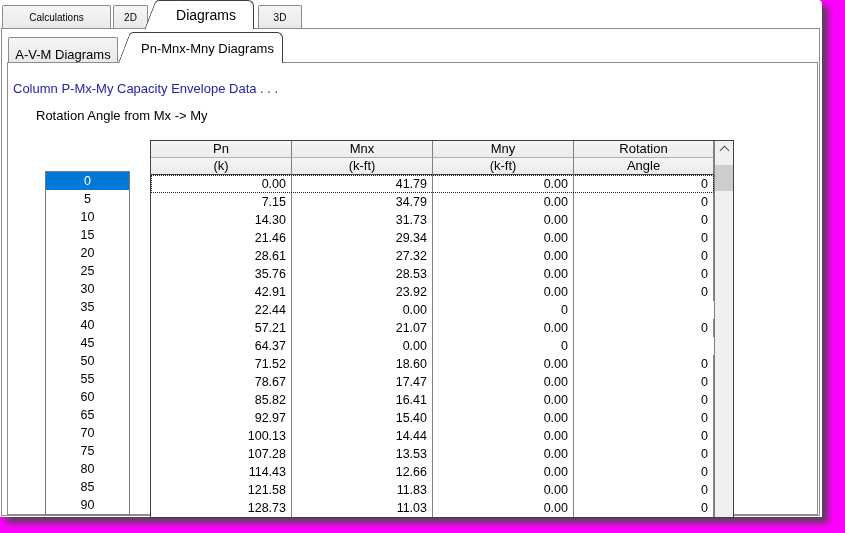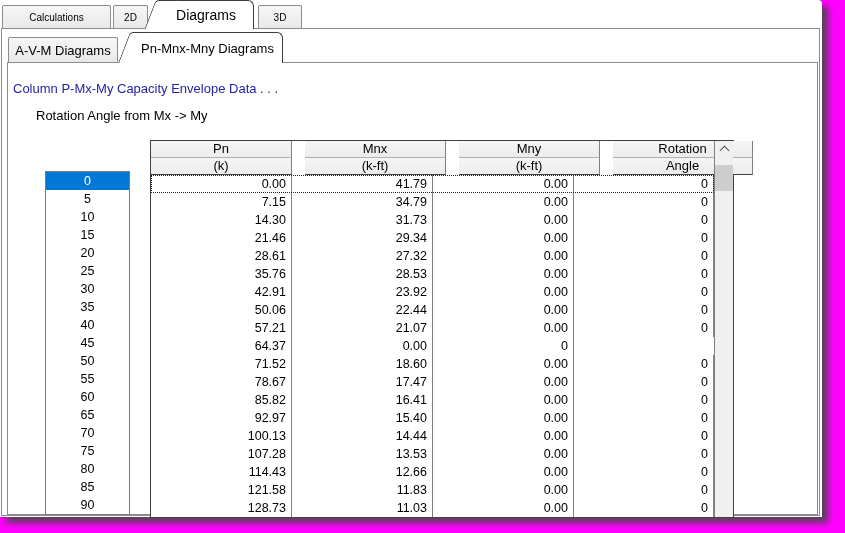--- a/index.html
+++ b/index.html
@@ -48,21 +48,21 @@
   
   .page2 {
     position:absolute; left:7px; top:62px; width:811px; height:453px;
     border:1px solid #8c8c8c; background:#fff; z-index:2;
   }
   .subtab {
     position:absolute; top:37px; height:25px;
     background:linear-gradient(#f6f6f6,#e9e9e9);
     border:1px solid #8c8c8c; border-bottom:none;
     border-radius:2px 2px 0 0;
-    display:flex; align-items:center; justify-content:center;
+    display:flex; align-items:flex-end; justify-content:center;
     font-size:13px; z-index:3;
   }
   .subtab-active {
     position:absolute; top:32px; height:31px;
     background:#fff;
     border:1px solid #3c3c3c; border-bottom:none; border-left:none;
     border-radius:0 6px 0 0;
     display:flex; align-items:center; justify-content:center;
     font-size:13px; z-index:6;text-align:center;
   }
@@ -89,21 +89,21 @@
   .listbox .opt {
     height:18px; line-height:18px; text-align:center; font-size:12.5px;
   }
   .listbox .opt.sel { background:var(--selection_blue,#0078d7); color:#fff; }
   
   .tbl {
     position:absolute; left:150px; top:140px; width:584px; z-index:7;
     border:1px solid #404040; background:#fff;
   }
   .tbl-inner { margin-right:19px; }
-  .hrow { display:grid; grid-template-columns:141px 141px 141px 140px;gap:13px; }
+  .hrow { display:grid; grid-template-columns:141px 141px 141px 140px; }
   .hcell {
     height:17px; line-height:16px; text-align:center; font-size:13px;
     background:linear-gradient(#f5f5f5,#ececec);
     border-right:1px solid #808080;
   }
   .hrow1 .hcell { border-bottom:1px solid #b0b0b0; }
   .hrow2 .hcell { border-bottom:1px solid #404040; }
   .brow { display:grid; grid-template-columns:141px 141px 141px 140px; }
   .bcell {
     height:18px; line-height:18px; text-align:right; padding-right:5px;
@@ -228,21 +228,20 @@
             <div class="bcell">0.00</div>
             <div class="bcell">0</div>
           </div>
           <div class="brow">
             <div class="bcell">42.91</div>
             <div class="bcell">23.92</div>
             <div class="bcell">0.00</div>
             <div class="bcell">0</div>
           </div>
           <div class="brow">
-            <div class="bcell">50.06</div>
             <div class="bcell">22.44</div>
             <div class="bcell">0.00</div>
             <div class="bcell">0</div>
           </div>
           <div class="brow">
             <div class="bcell">57.21</div>
             <div class="bcell">21.07</div>
             <div class="bcell">0.00</div>
             <div class="bcell">0</div>
           </div>

